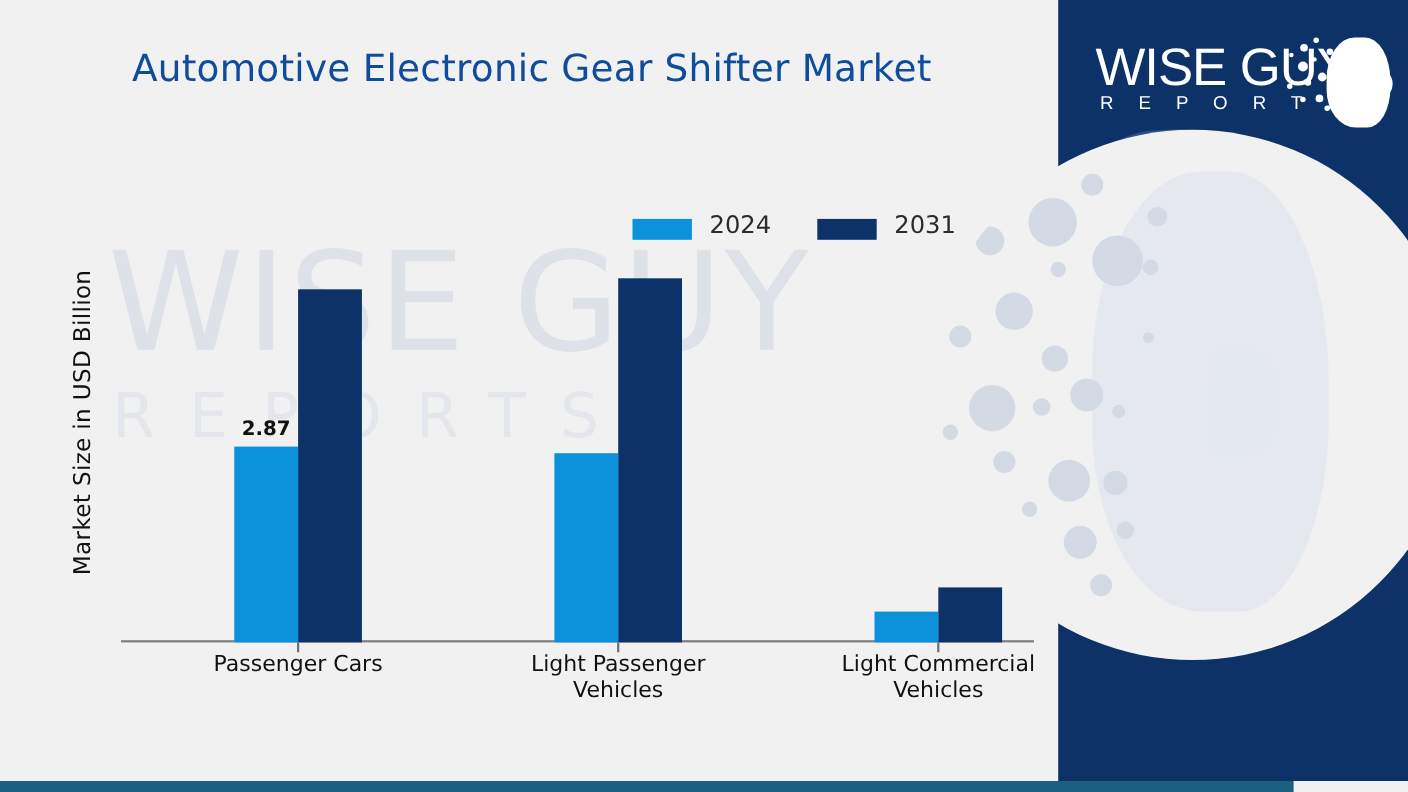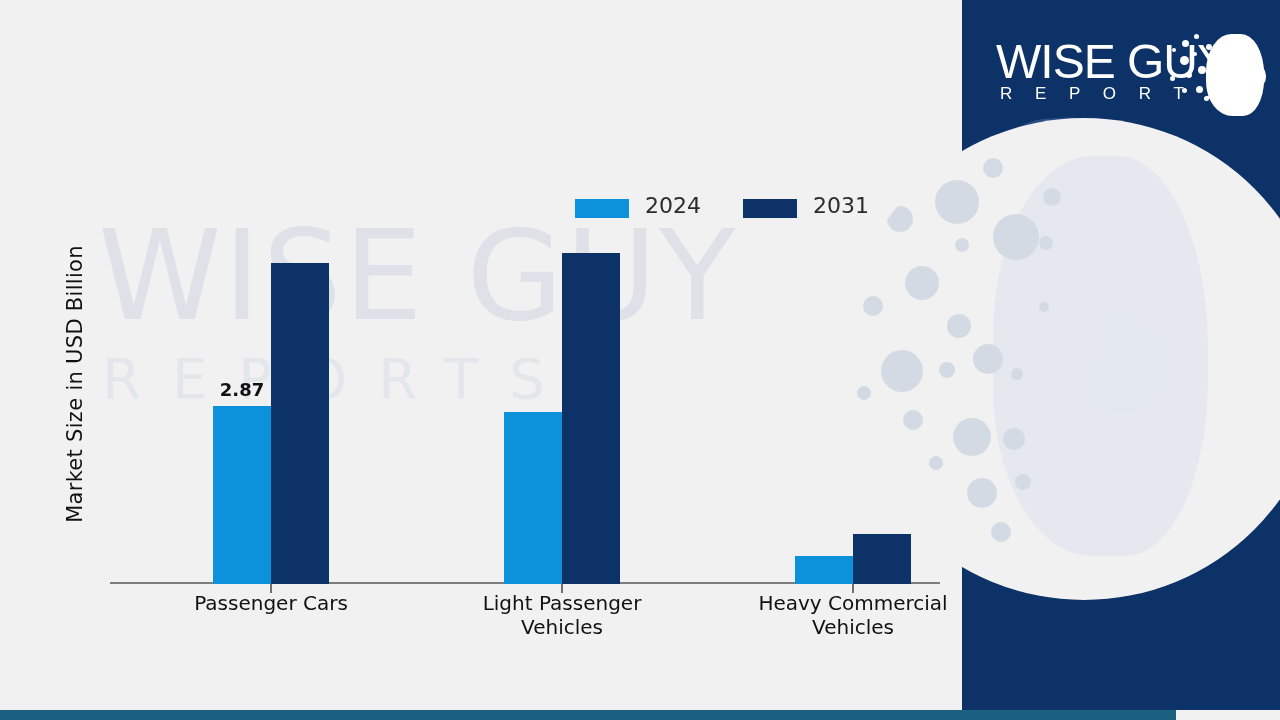--- a/index.html
+++ b/index.html
@@ -156,20 +156,21 @@
 </head>
 <body>
 
 <div id="left-panel">
 
   <div id="watermark">
     <div class="wm-line1">WISE GUY</div>
     <div class="wm-line2">REPORTS</div>
   </div>
 
+  <div id="chart-title">Automotive Electronic Gear Shifter Market</div>
 
   <div id="legend">
     <div class="legend-item">
       <span class="legend-swatch" style="background:#0b92db"></span>
       <span class="legend-label">2024</span>
     </div>
     <div class="legend-item">
       <span class="legend-swatch" style="background:#0d3268"></span>
       <span class="legend-label">2031</span>
     </div>
@@ -193,21 +194,21 @@
       <div class="bar series-0" style="background: rgb(11, 146, 219); height: 171.545px;"></div>
       <div class="bar series-1" style="background: rgb(13, 50, 104); height: 330.658px;"></div>
       <div class="tick"></div>
       <div class="cat-label">Light Passenger Vehicles</div>
     </div>
 
     <div class="bar-group" style="left:685px">
       <div class="bar series-0" style="background: rgb(11, 146, 219); height: 27.9692px;"></div>
       <div class="bar series-1" style="background: rgb(13, 50, 104); height: 50.3446px;"></div>
       <div class="tick"></div>
-      <div class="cat-label">Heavy Commercial Vehicles</div>
+      <div class="cat-label">Light Commercial Vehicles</div>
     </div>
   </div>
 </div>
 
 <div id="right-panel">
   <div class="head-shadow"></div>
   <div class="head-nose"></div>
 </div>
 
 <div id="big-circle">

